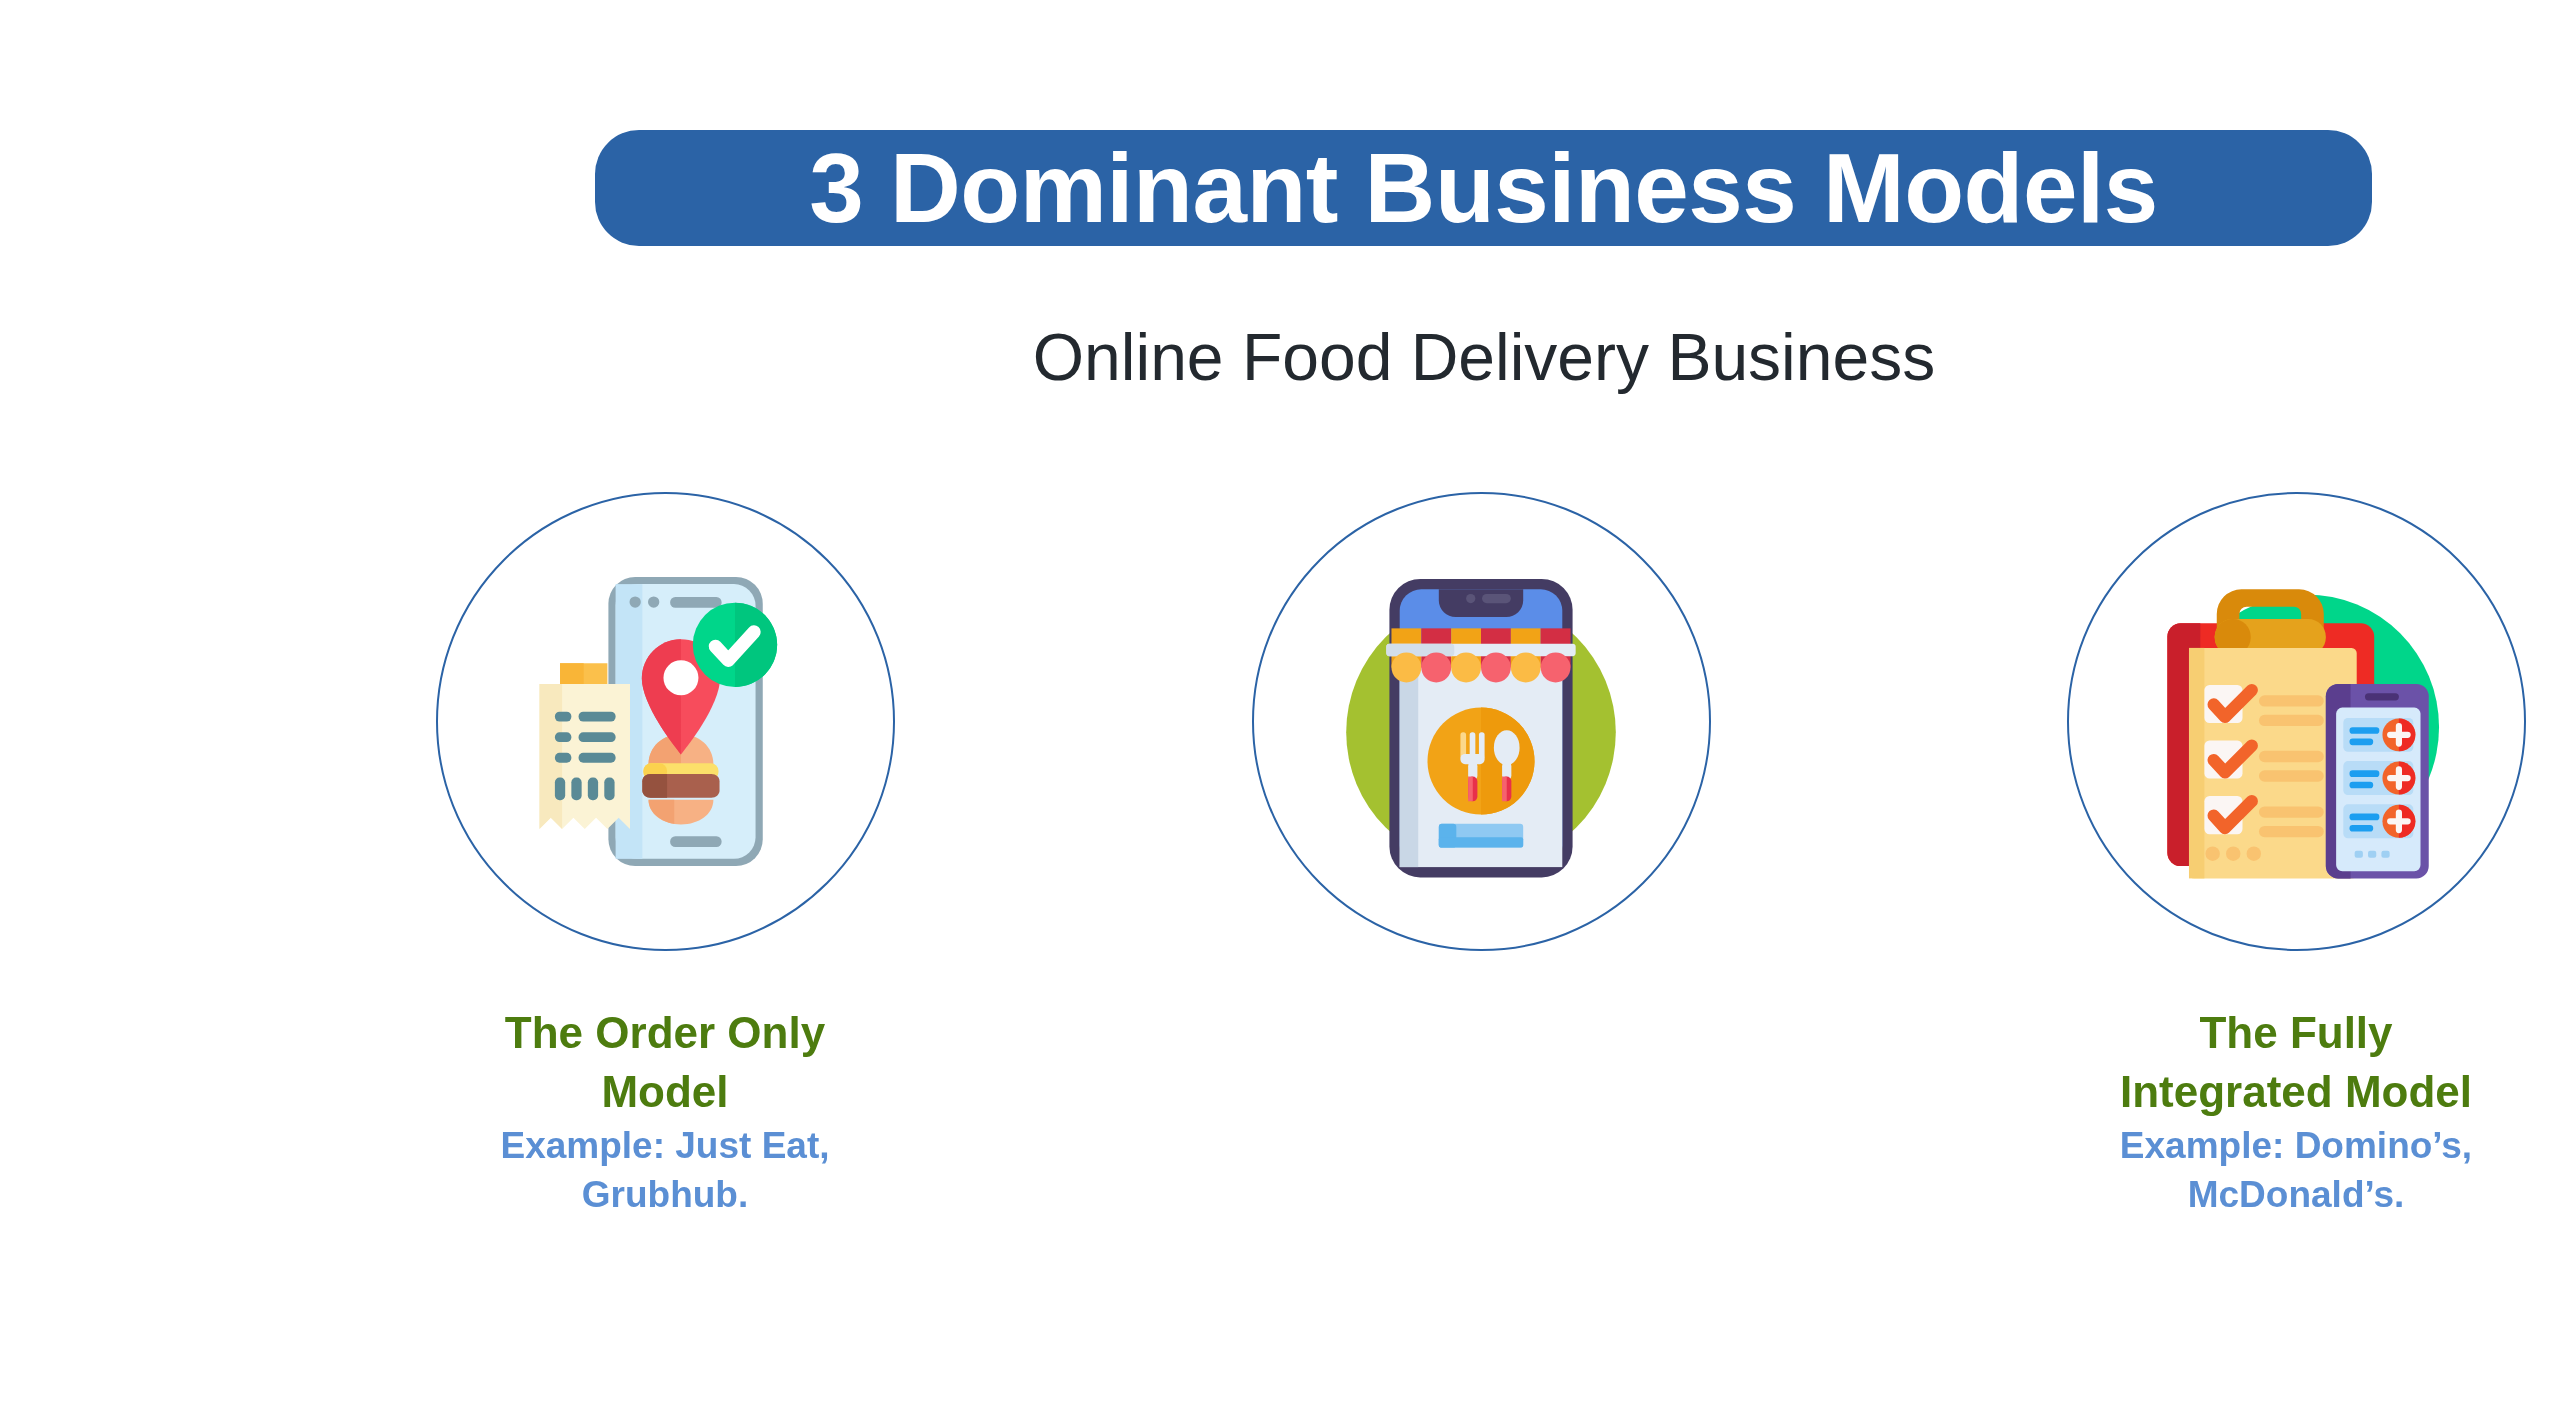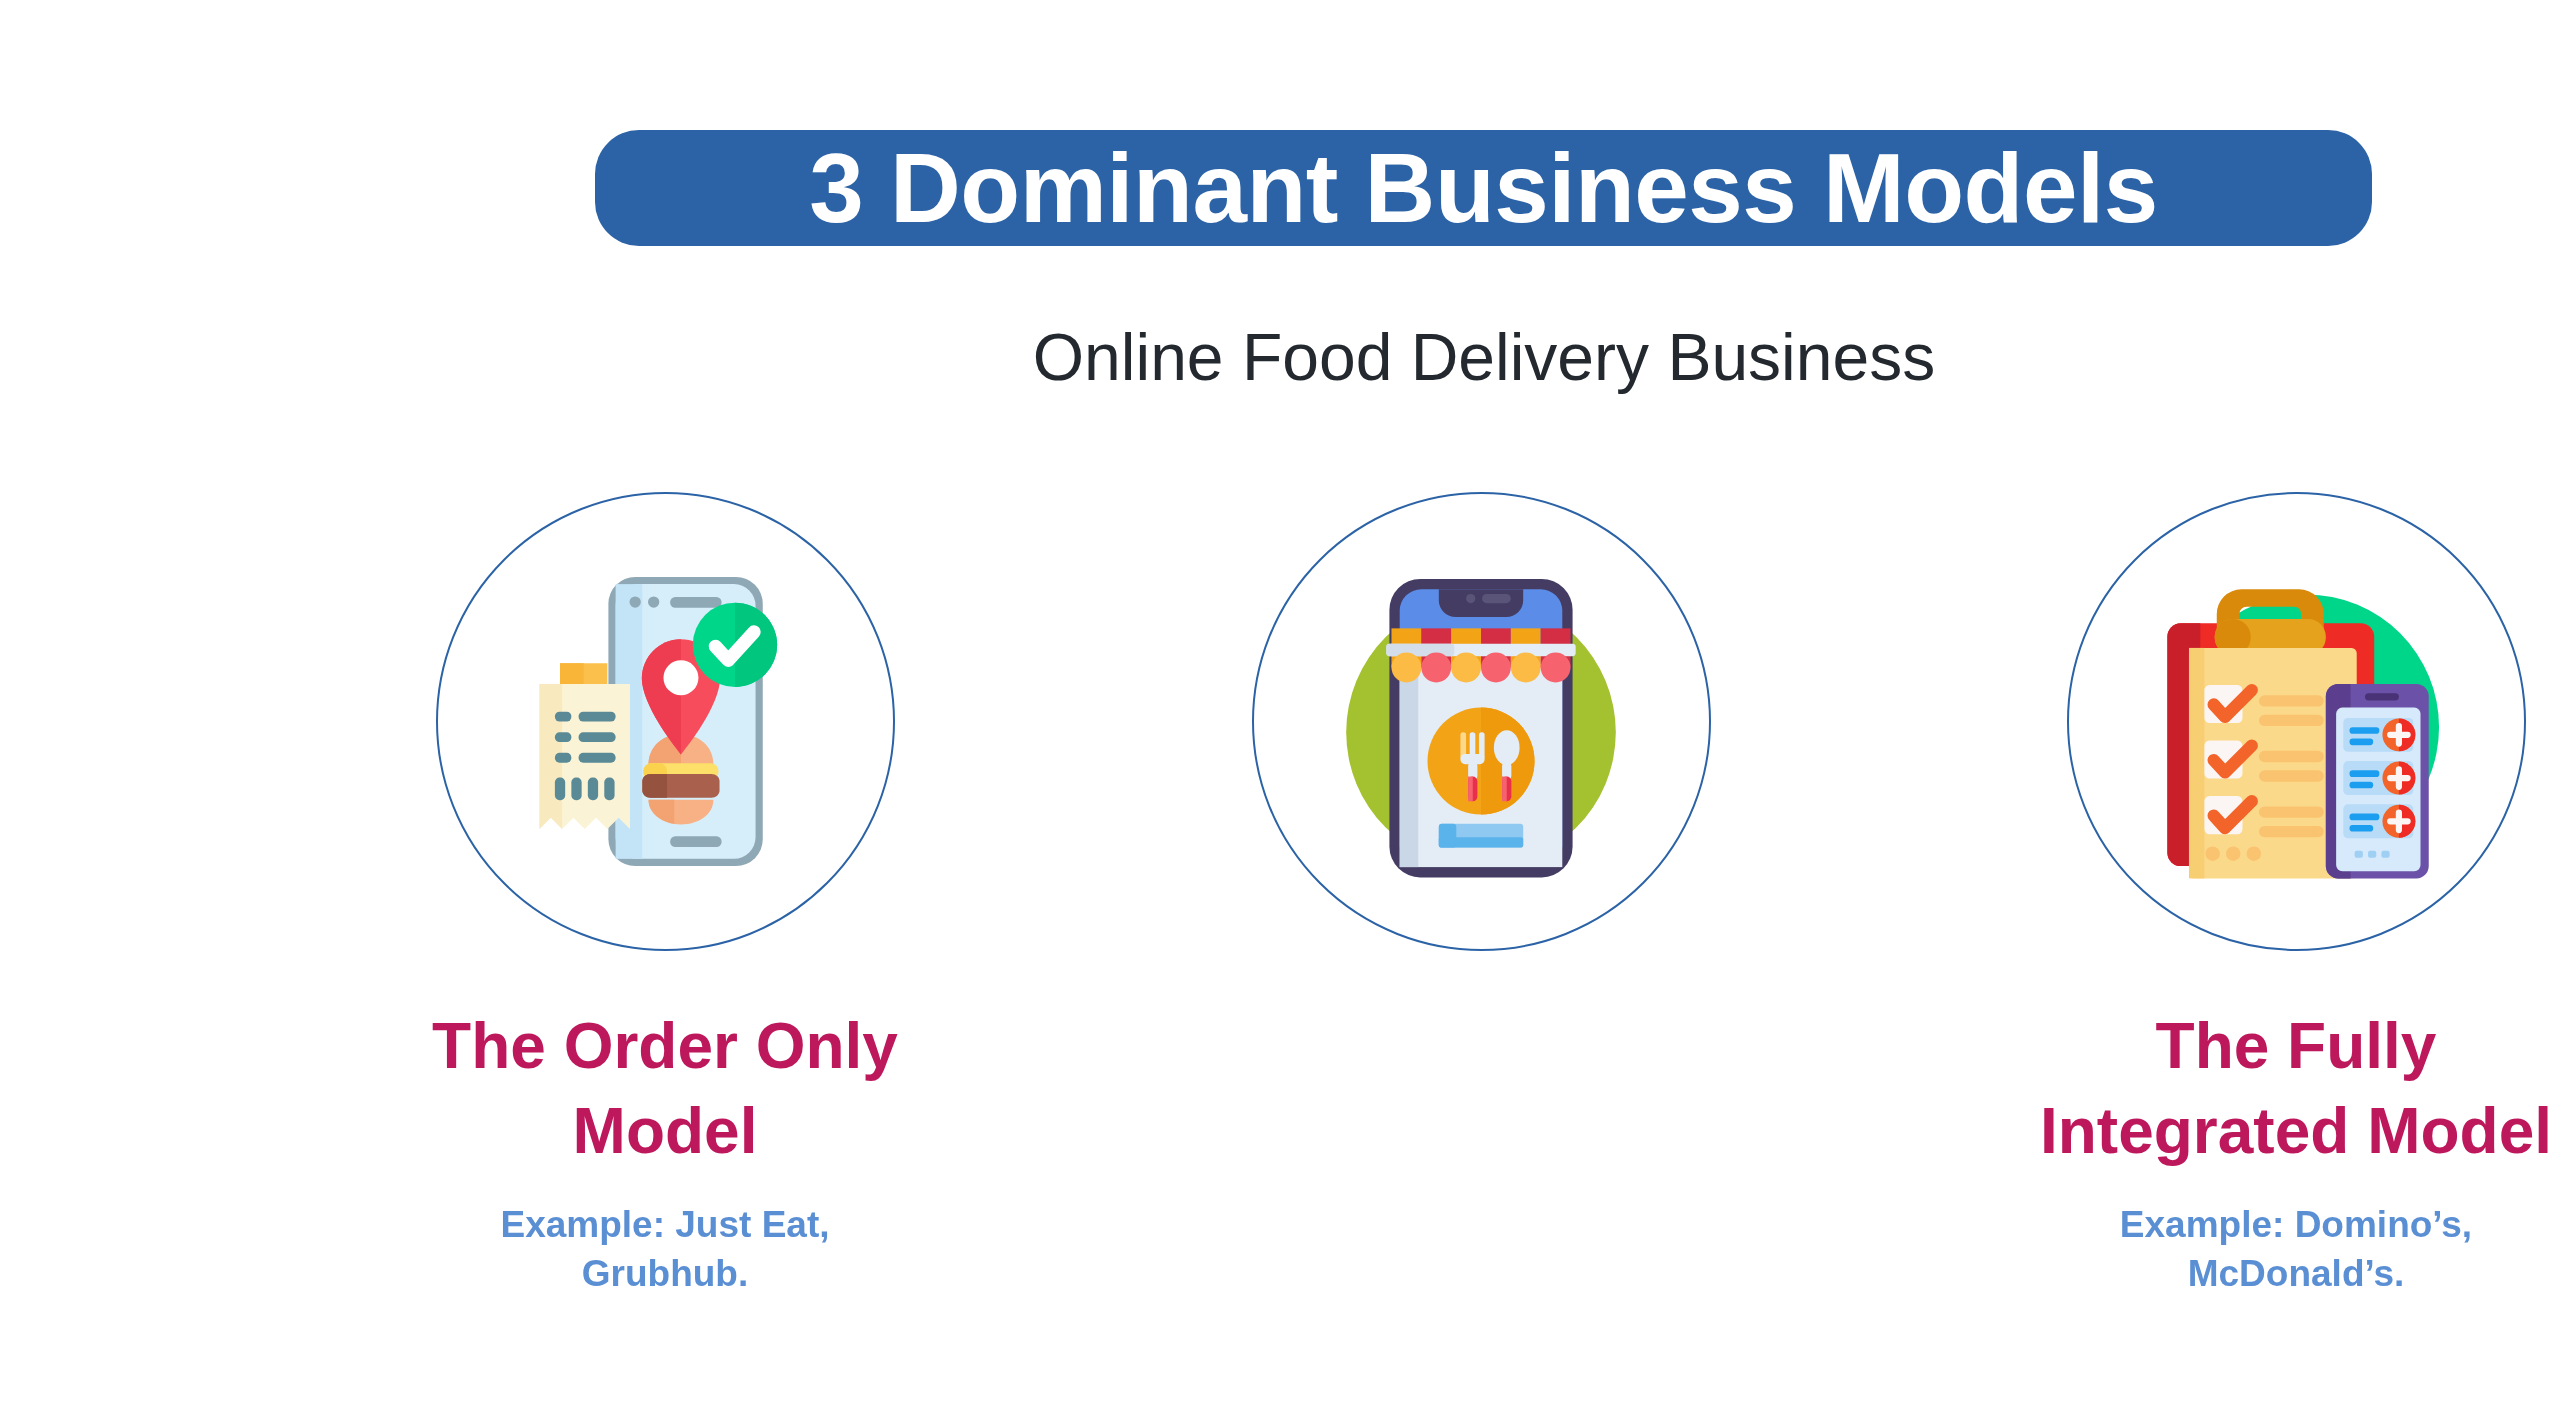--- a/index.html
+++ b/index.html
@@ -85,29 +85,28 @@
     left: 50%;
     top: 50%;
     transform: translate(-50%, -50%);
     width: 319px;
     height: 319px;
   }
   .icon-wrap svg { display: block; width: 100%; height: 100%; }
 
   .card-title {
     margin-top: 53px;
-    color: #be185d;
-    font-size: 64px;
+    color: #4d7c0f;
+    font-size: 44px;
     font-weight: bold;
     line-height: 1.33;
     white-space: pre-line;
     padding: 0 31px;
   }
   .card-example {
-    margin-top: 26px;
     color: #5B8FD4;
     font-size: 37px;
     font-weight: bold;
     line-height: 1.33;
     white-space: pre-line;
     padding: 0 31px;
   }
 </style>
 </head>
 <body>

